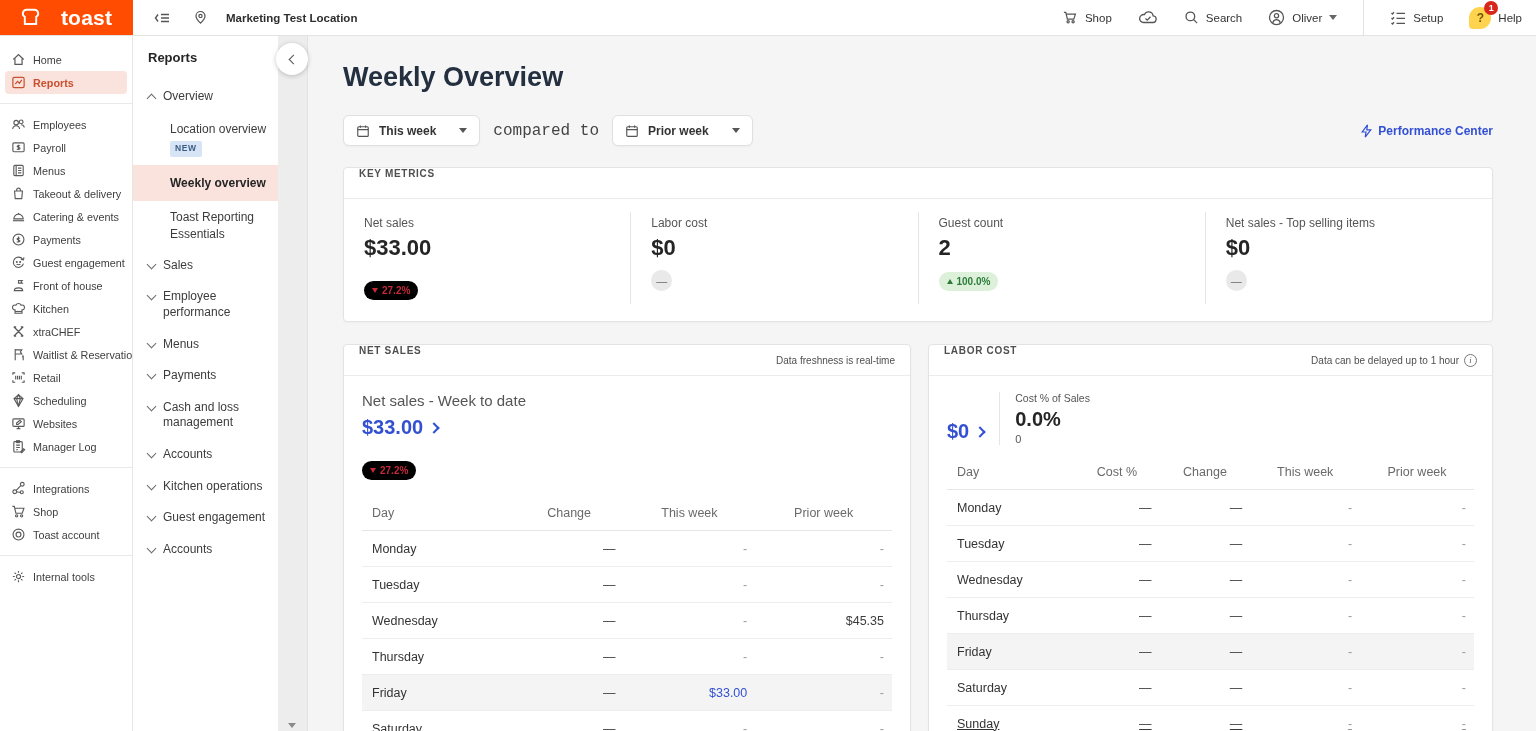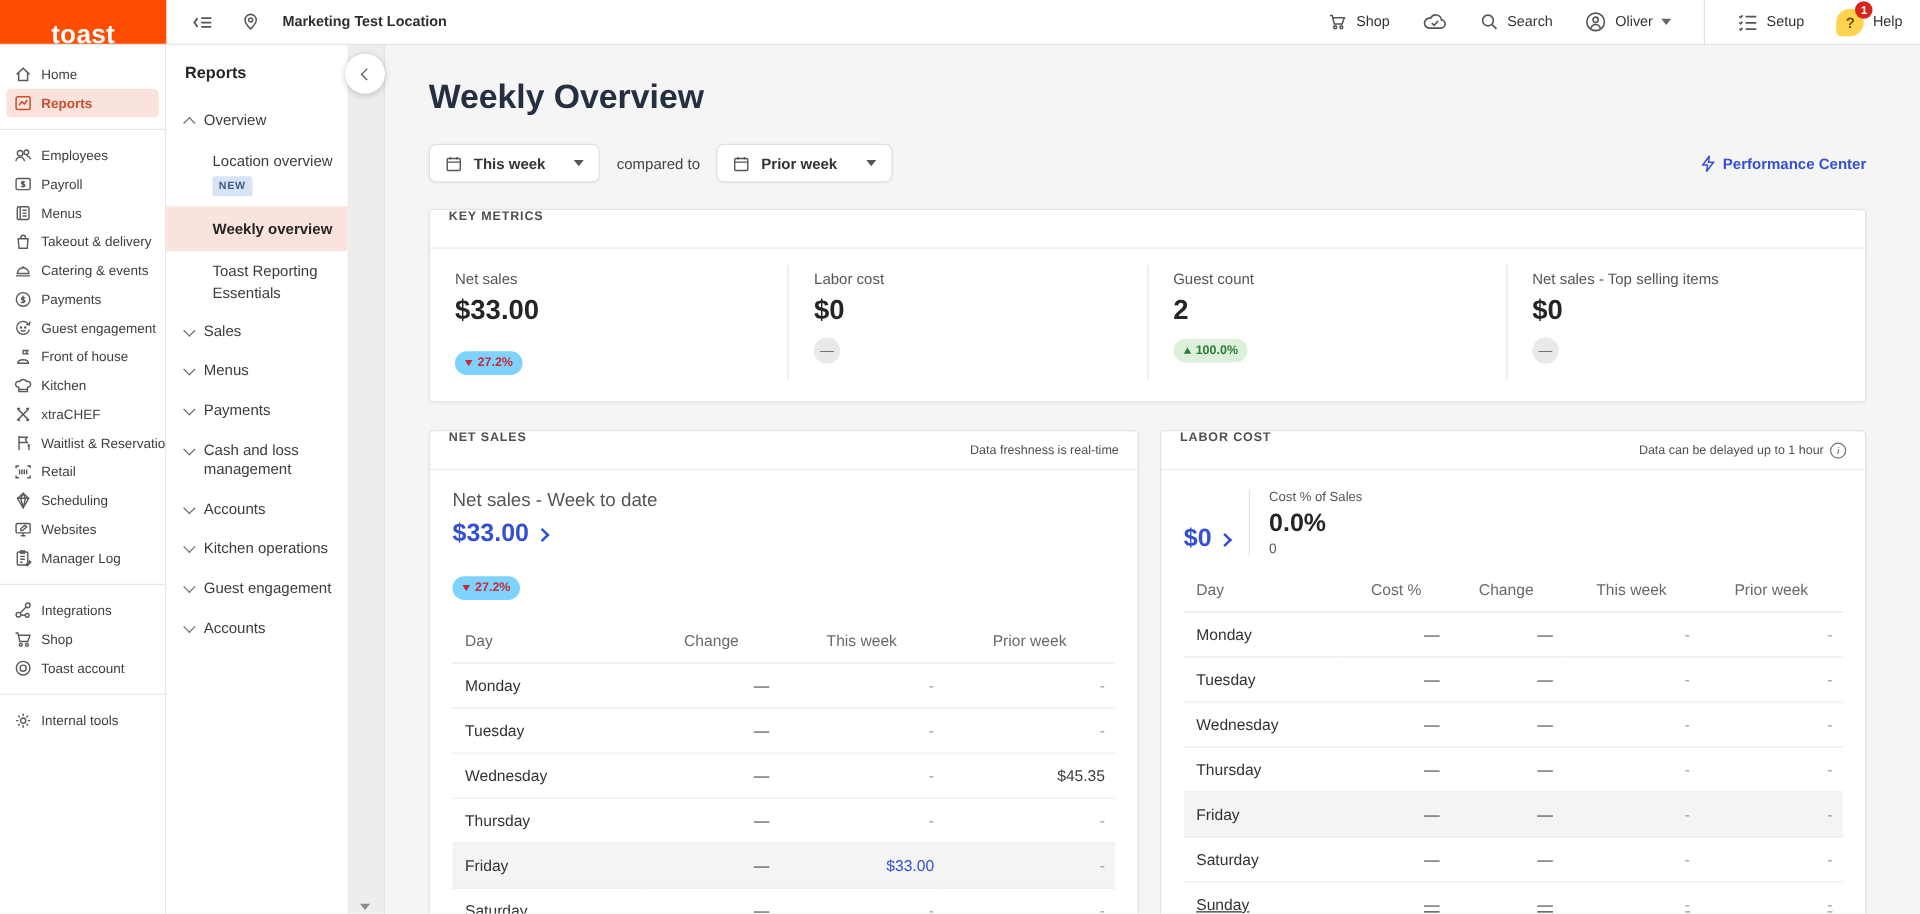--- a/index.html
+++ b/index.html
@@ -1,21 +1,21 @@
 <!DOCTYPE html>
 <html><head>
 <meta charset="utf-8">
 <style>
   * { box-sizing: border-box; margin: 0; padding: 0; }
   html,body { width:1536px; height:731px; overflow:hidden; }
   body { font-family:"Liberation Sans", sans-serif; background:#f5f5f6; color:#333; }
 
   
   .topbar { height:36px; background:#fff; border-bottom:1px solid #e3e3e3; display:flex; align-items:stretch; }
-  .logo { width:133px; background:#ff4c00; color:#fff; display:flex; align-items:center; justify-content:center; gap:21px;flex-direction:column; }
+  .logo { width:133px; background:#ff4c00; color:#fff; display:flex; align-items:center; justify-content:center; gap:21px; }
   .logo-text { font-size:21px; font-weight:bold; letter-spacing:0.2px; }
   .topbar-left { display:flex; align-items:center; gap:22px; padding-left:20px; }
   .tb-item { display:flex; align-items:center; gap:7px; font-size:11.5px; color:#333; cursor:pointer; white-space:nowrap; }
   .tb-item svg { display:block; }
   .loc-label { font-weight:bold; color:#2e2e2e;margin-left:11px; }
   .topbar-right { margin-left:auto; display:flex; align-items:center; gap:26px; padding-right:14px; }
   .tb-divider { width:1px; height:36px; background:#e3e3e3; }
   .caret-down { width:0; height:0; border-left:4px solid transparent; border-right:4px solid transparent; border-top:5px solid #666; }
   .help-bubble { position:relative; width:22px; height:22px; background:#ffd34d; border-radius:50% 50% 50% 4px; display:flex; align-items:center; justify-content:center; font-weight:bold; font-size:12px; color:#6e5200; }
   .help-badge { position:absolute; top:-6px; right:-7px; min-width:14px; height:14px; border-radius:8px; background:#d8261c; color:#fff; font-size:9px; font-weight:bold; display:flex; align-items:center; justify-content:center; padding:0 3px; }
@@ -47,38 +47,38 @@
   .collapse-btn .chev { transform:rotate(135deg); margin:0 0 0 3px; border-color:#555; }
   .gutter-arrow { position:absolute; bottom:3px; left:10px; width:0; height:0; border-left:4px solid transparent; border-right:4px solid transparent; border-top:5px solid #8a8a8a; }
 
   
   .main { flex:1; padding:26px 43px 0 35px; overflow:hidden; }
   .page-title { font-size:27px; font-weight:bold; color:#243040; margin-bottom:22px; }
 
   .filter-row { display:flex; align-items:center; gap:13px; margin-bottom:21px; }
   .dropdown { display:flex; align-items:center; gap:9px; background:#fff; border:1px solid #e0e0e0; border-radius:6px; height:31px; padding:0 12px; font-size:12px; font-weight:bold; color:#333; cursor:pointer; box-shadow:0 1px 2px rgba(0,0,0,0.04); }
   .dropdown .caret-down { margin-left:14px; border-top-color:#555; }
-  .compared { font-size:12px; color:#444; }
+  .compared { font-size:16px; color:#444;font-family:Liberation Mono, monospace; }
   .perf-link { margin-left:auto; display:flex; align-items:center; gap:6px; color:#3350d2; font-size:12px; font-weight:bold; cursor:pointer; }
 
   .card { background:#fff; border:1px solid #e3e3e4; border-radius:4px; box-shadow:0 1px 2px rgba(0,0,0,0.03); }
   .card-header { height:31px; display:flex; justify-content:space-between; padding:0 15px; border-bottom:1px solid #ececec; }
   .card-title { font-size:10px; font-weight:bold; letter-spacing:0.7px; color:#4f4f4f; }
   .freshness { font-size:10px; color:#4f4f4f; display:flex; align-items:center; gap:5px; }
   .info-icon { width:13px; height:13px; border:1px solid #777; border-radius:50%; display:flex; align-items:center; justify-content:center; font-size:8.5px; color:#555; font-family:"Liberation Serif",serif; font-style:italic; }
 
   
   .km-card { margin-bottom:22px; }
   .km-body { display:flex; padding:13px 0 17px; }
   .km-item { flex:1; padding:4px 20px; border-left:1px solid #e5e5e5; }
   .km-item:first-child { border-left:none; }
   .km-label { font-size:12px; color:#555; margin-bottom:5px; }
   .km-value { font-size:22px; font-weight:600; color:#252525; margin-bottom:9px; }
   .pill { display:inline-flex; align-items:center; gap:4px; font-size:10px; font-weight:bold; padding:4px 8px; border-radius:11px; }
-  .pill.down { background:#7dd3fc; color:#c5293a;margin-top:11px; }
+  .pill.down { background:#000000; color:#c5293a;margin-top:11px; }
   .pill.up { background:#ddf0da; color:#2b7c38; }
   .pill-circle { width:21px; height:21px; border-radius:50%; background:#e9e9e9; color:#666; display:inline-flex; align-items:center; justify-content:center; font-size:11px; }
   .tri-down { width:0; height:0; border-left:3.5px solid transparent; border-right:3.5px solid transparent; border-top:5px solid currentColor; }
   .tri-up { width:0; height:0; border-left:3.5px solid transparent; border-right:3.5px solid transparent; border-bottom:5px solid currentColor; }
 
   
   .cards-row { display:flex; gap:17px; align-items:flex-start; margin-bottom:13px; }
   .ns-card { width:568px; flex:none; }
   .lc-card { flex:1; }
 
@@ -362,20 +362,24 @@
     </div>
     <div class="rep-child selected">
       <div>Weekly overview</div>
     </div>
     <div class="rep-child">
       <div>Toast Reporting Essentials</div>
     </div>
     <div class="rep-section">
       <span class="chev"></span>
       <span>Sales</span>
+    </div>
+    <div class="rep-section">
+      <span class="chev"></span>
+      <span>Employee performance</span>
     </div>
     <div class="rep-section">
       <span class="chev"></span>
       <span>Menus</span>
     </div>
     <div class="rep-section">
       <span class="chev"></span>
       <span>Payments</span>
     </div>
     <div class="rep-section">

